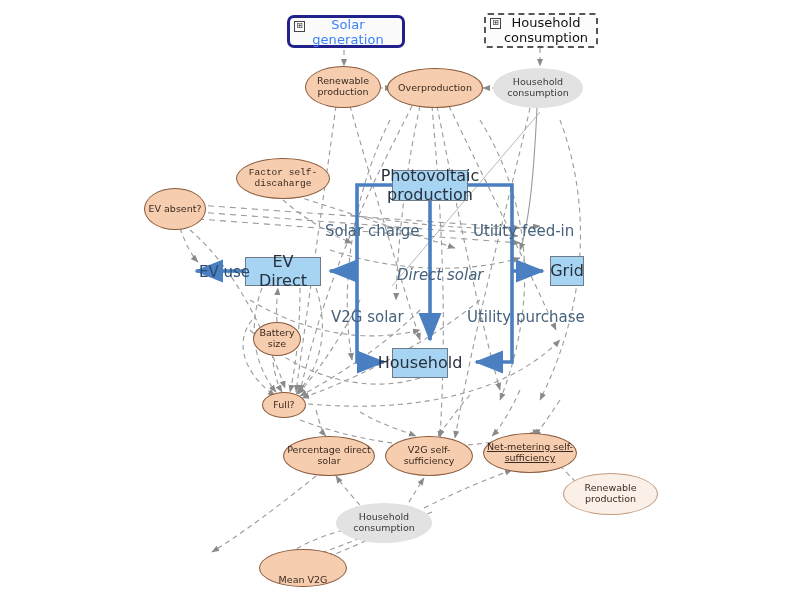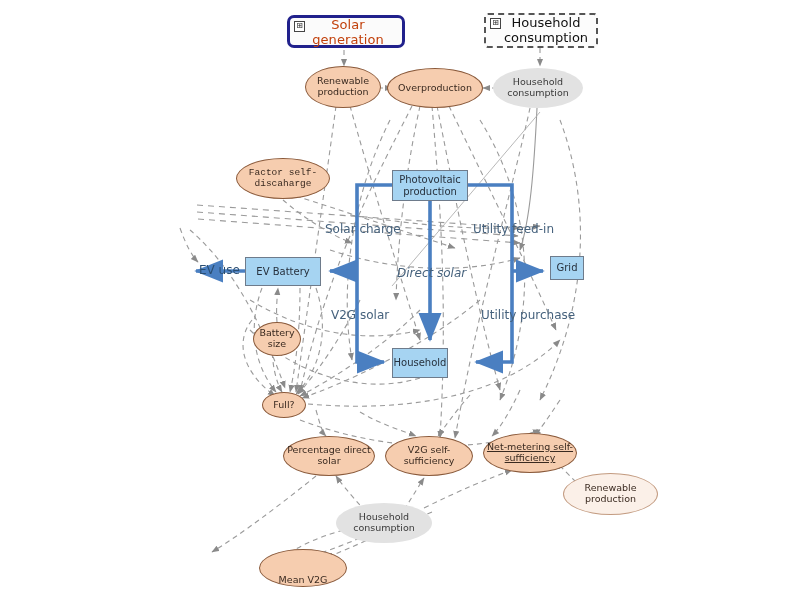--- a/index.html
+++ b/index.html
@@ -7,42 +7,42 @@
        font-family:"DejaVu Sans","Liberation Sans",sans-serif;}
   #canvas{position:relative;width:800px;height:600px;background:#fff;}
   svg#edges{position:absolute;left:0;top:0;width:800px;height:600px;}
 
   .node{position:absolute;box-sizing:border-box;display:flex;
         align-items:center;justify-content:center;text-align:center;}
 
   
   .group-solid{border:3px solid #21218c;border-radius:7px;background:#fbfbfb;
       padding-left:4px;}
-  .group-solid .glabel{font-size:13px;color:#c2410c;letter-spacing:.1px;}
+  .group-solid .glabel{font-size:13px;color:#3b82f6;letter-spacing:.1px;}
 
   
   .group-dashed{border:2px dashed #555;border-radius:4px;background:#fcfcfc;}
   .group-dashed .glabel{font-size:13px;color:#111;line-height:1.15;}
 
   .expand{position:absolute;left:4px;top:3px;width:9px;height:9px;
       border:1px solid #444;background:#fff;font-size:8px;line-height:8px;
       color:#222;text-align:center;font-family:"DejaVu Sans",sans-serif;}
 
   
   .box{background:#a6d4f2;border:1.5px solid #6e7b8b;color:#27313d;
-       font-size:10px;line-height:1.18;}
+       font-size:16px;line-height:1.18;}
 
   
   .ell{border-radius:50%;font-size:9.5px;line-height:1.15;}
   .ell.orange{background:#f6cdaf;border:1.2px solid #8a5a3b;color:#3a2a20;}
   .ell.grey{background:#e2e2e2;border:none;color:#3a3a3a;}
   .ell.cream{background:#fbf0e8;border:1.2px solid #c39b80;color:#3a2a20;}
 
   
-  .elabel{position:absolute;font-size:12px;color:#46627d;white-space:nowrap;}
+  .elabel{position:absolute;font-size:15px;color:#46627d;white-space:nowrap;}
   .elabel.dark{color:#2a4e72;}
 </style>
 </head>
 <body>
 
 <div id="canvas">
 
   <svg id="edges" viewBox="0 0 800 600">
     <defs>
       <marker id="ab" markerWidth="9" markerHeight="9" refX="7.5" refY="3.2" orient="auto" markerUnits="strokeWidth">
@@ -153,24 +153,24 @@
   <div class="node group-dashed" style="left:484px;top:13px;width:114px;height:35px;">
     <span class="expand">⊞</span>
     <span class="glabel" style="padding-left:10px;">Household consumption</span>
   </div>
 
   <div class="node box" style="left:392px;top:170px;width:76px;height:31px;">
     <span>Photovoltaic production</span>
   </div>
 
   <div class="node box" style="left:245px;top:257px;width:76px;height:29px;">
-    <span>EV Battery</span>
-  </div>
-
-  <div class="node box" style="left:550px;top:256px;width:34px;height:24px;">
+    <span>EV Direct</span>
+  </div>
+
+  <div class="node box" style="left:550px;top:256px;width:34px;height:30px;">
     <span>Grid</span>
   </div>
 
   <div class="node box" style="left:392px;top:348px;width:56px;height:30px;">
     <span>Household</span>
   </div>
 
   <div class="node ell orange" style="left:305px;top:66px;width:76px;height:42px;">
     <span>Renewable production</span>
   </div>
@@ -180,20 +180,23 @@
   </div>
 
   <div class="node ell grey" style="left:493px;top:68px;width:90px;height:40px;">
     <span>Household consumption</span>
   </div>
 
   <div class="node ell orange" style="left:236px;top:158px;width:94px;height:41px;font-family:Liberation Mono, monospace;">
     <span>Factor self-discaharge</span>
   </div>
 
+  <div class="node ell orange" style="left:144px;top:188px;width:62px;height:42px;">
+    <span>EV absent?</span>
+  </div>
 
   <div class="node ell orange" style="left:253px;top:322px;width:48px;height:34px;">
     <span>Battery size</span>
   </div>
 
   <div class="node ell orange" style="left:262px;top:392px;width:44px;height:26px;">
     <span>Full?</span>
   </div>
 
   <div class="node ell orange" style="left:283px;top:436px;width:92px;height:40px;">
@@ -222,17 +225,17 @@
   </div>
 
   <span class="elabel" style="left:325px;top:222px;">Solar charge</span>
 
   <span class="elabel" style="left:473px;top:222px;">Utility feed-in</span>
 
   <span class="elabel" style="left:397px;top:266px;font-style:italic;">Direct solar</span>
 
   <span class="elabel" style="left:331px;top:308px;">V2G solar</span>
 
-  <span class="elabel" style="left:481px;top:308px;">Utility purchase</span>
+  <span class="elabel" style="left:467px;top:308px;">Utility purchase</span>
 
   <span class="elabel dark" style="left:199px;top:263px;">EV use</span>
 
 </div>
 
 </body></html>

